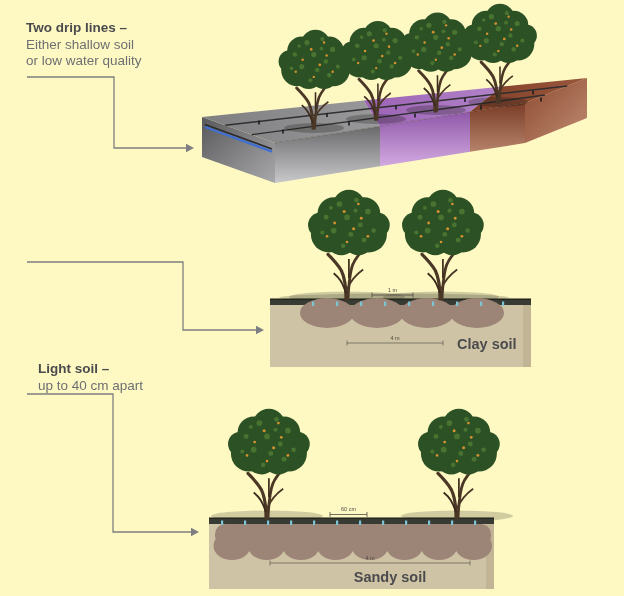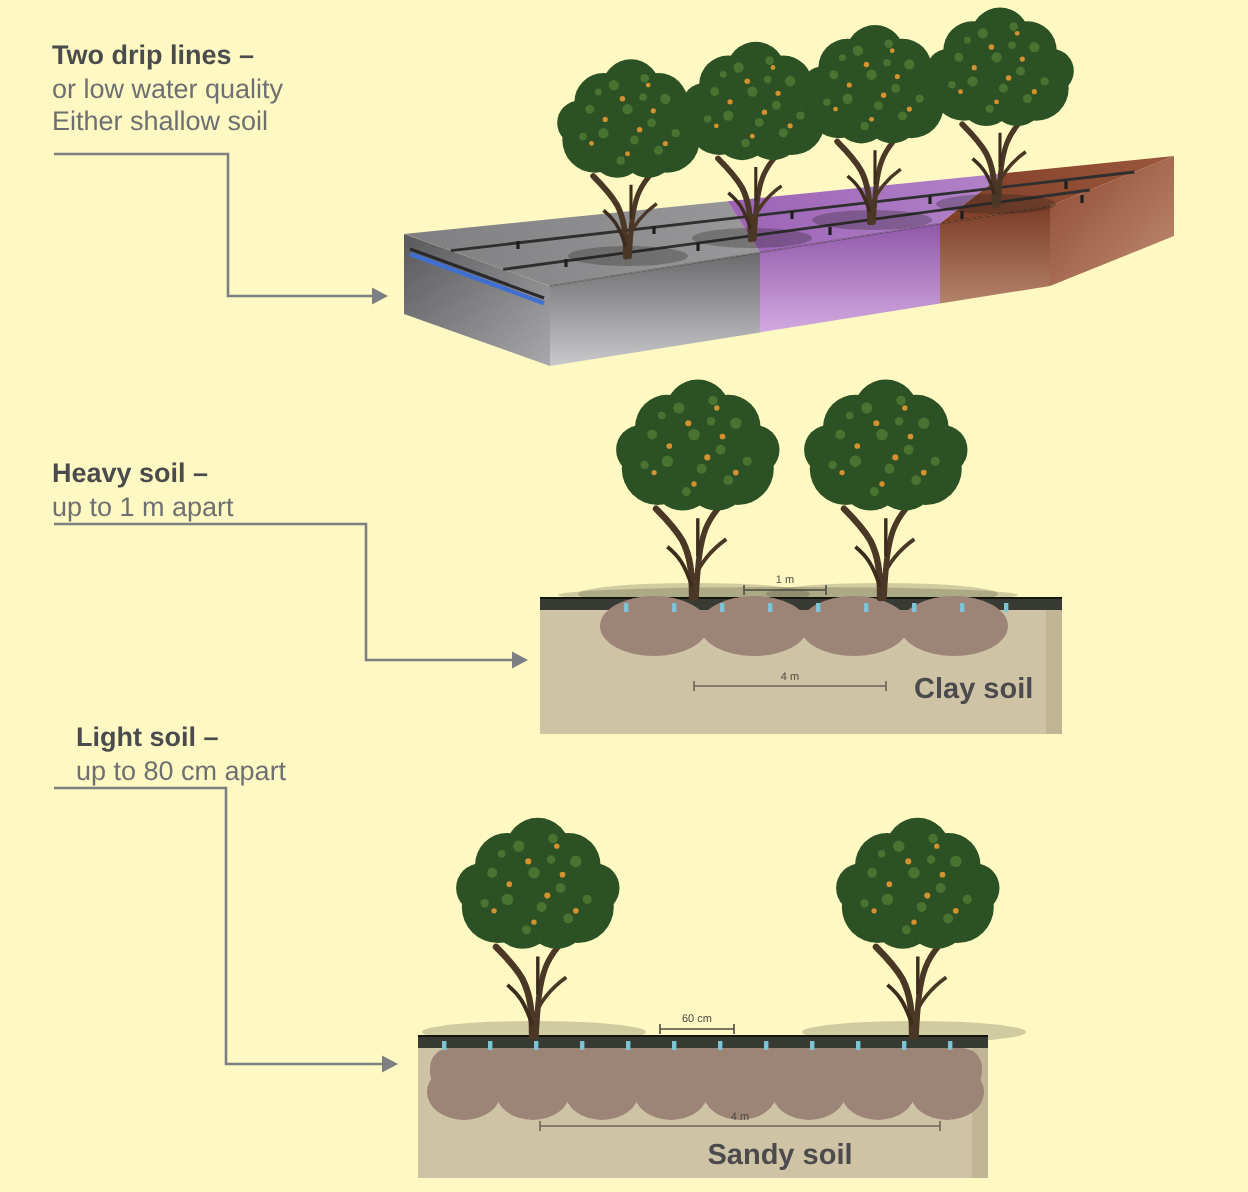--- a/index.html
+++ b/index.html
@@ -98,32 +98,28 @@
       </linearGradient>
       <linearGradient id="gTopBrown" x1="0" y1="0" x2="1" y2="0">
         <stop offset="0" stop-color="#803f28"></stop>
           <stop offset="1" stop-color="#9a573c"></stop>
       </linearGradient>
     </defs>
   </svg>
 
   <div class="callout" style="left:26px;top:20px;">
     <div class="title">Two drip lines –</div>
+    <div class="line">Either shallow soil</div>
     <div class="line">or low water quality</div>
-    <div class="line">Either shallow soil</div>
   </div>
 
-  <div class="callout" style="left:26px;top:229px;">
-    <div class="title">Heavy soil –</div>
-    <div class="line">up to 1 m apart</div>
-  </div>
 
   <div class="callout" style="left:38px;top:361px;">
     <div class="title">Light soil –</div>
-    <div class="line">up to 80 cm apart</div>
+    <div class="line">up to 40 cm apart</div>
   </div>
 
   <svg width="624" height="596" style="left:0;top:0;pointer-events:none">
     <g stroke="#7d7f82" stroke-width="1.3" fill="none">
       <path d="M27,77 H114 V148 H186"></path>
       <path d="M27,262 H183 V330 H256"></path>
       <path d="M27,394 H113 V532 H191"></path>
     </g>
     <g fill="#7d7f82" stroke="none">
       <path d="M186,143.8 L194,148 L186,152.2 Z"></path>

